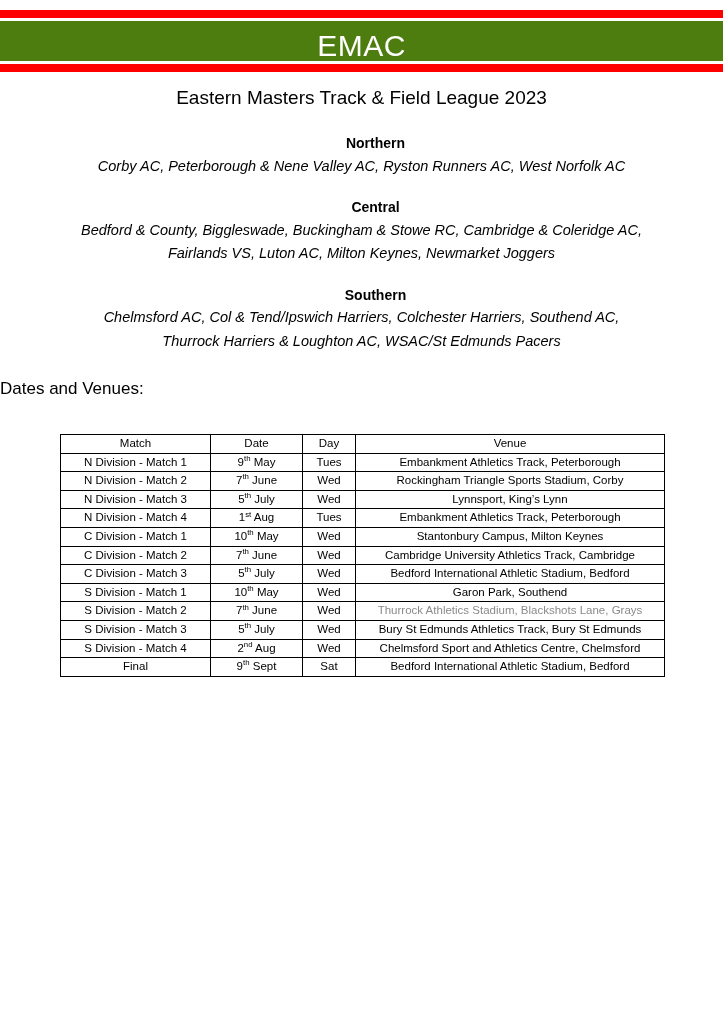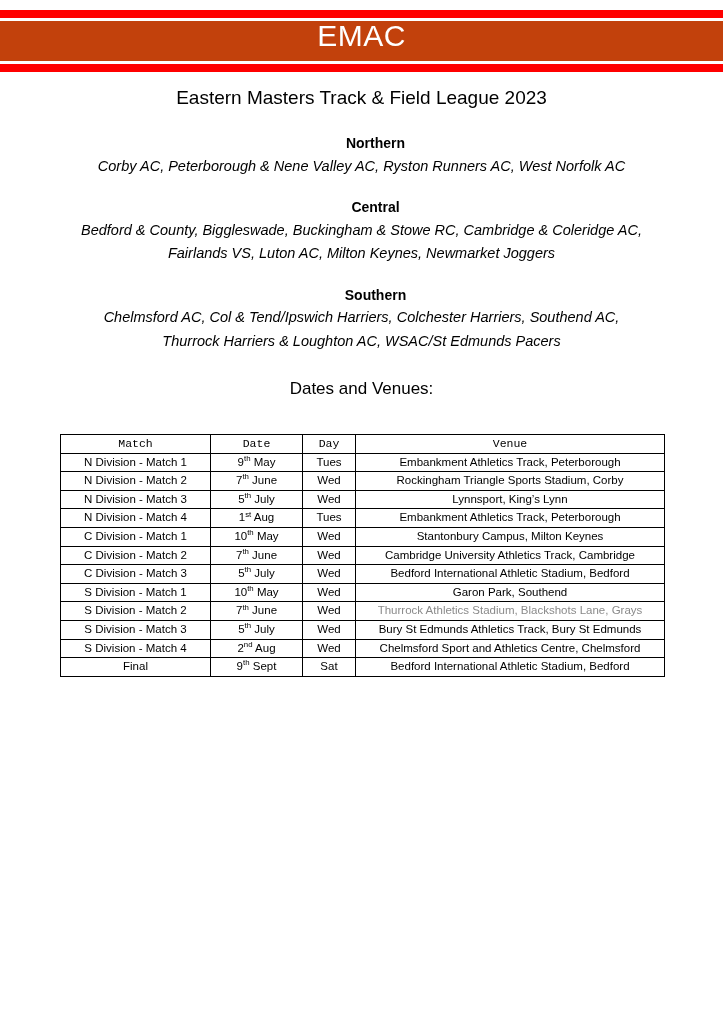--- a/index.html
+++ b/index.html
@@ -28,24 +28,24 @@
     background: #ff0000;
     width: 100%;
   }
   .stripe-gap {
     height: 3px;
     background: #ffffff;
     width: 100%;
   }
   .band-blue {
     height: 40px;
-    background: #c2410c;
+    background: #4d7c0f;
     width: 100%;
     display: flex;
-    align-items: flex-start;
+    align-items: flex-end;
     justify-content: center;
   }
   .band-blue .logo-text {
     color: #ffffff;
     font-size: 30px;
     font-weight: 400;
     letter-spacing: 0.5px;
     line-height: 1;
   }
 
@@ -85,21 +85,20 @@
     line-height: 1.62;
     font-style: italic;
   }
 
   
   .dates-heading {
     position: absolute;
     top: 379px;
     left: 0;
     width: 723px;
-    text-align: center;
     font-size: 17px;
     font-weight: 400;
   }
 
   
   .schedule-wrap {
     position: absolute;
     top: 434px;
     left: 60px;
     width: 604px;
@@ -117,21 +116,20 @@
     height: 17.6px;
     line-height: 17.6px;
     text-align: center;
     font-weight: 400;
     white-space: nowrap;
     overflow: hidden;
   }
   table.schedule th {
     font-weight: 400;
     font-size: 11.5px;
-    font-family: Liberation Mono, monospace;
   }
   .col-match  { width: 150px; }
   .col-date   { width: 92px; }
   .col-day    { width: 53px; }
   .col-venue  { width: 309px; }
 
   td.venue-faded { color: #8a8a8a; }
 
   sup {
     font-size: 0.68em;

